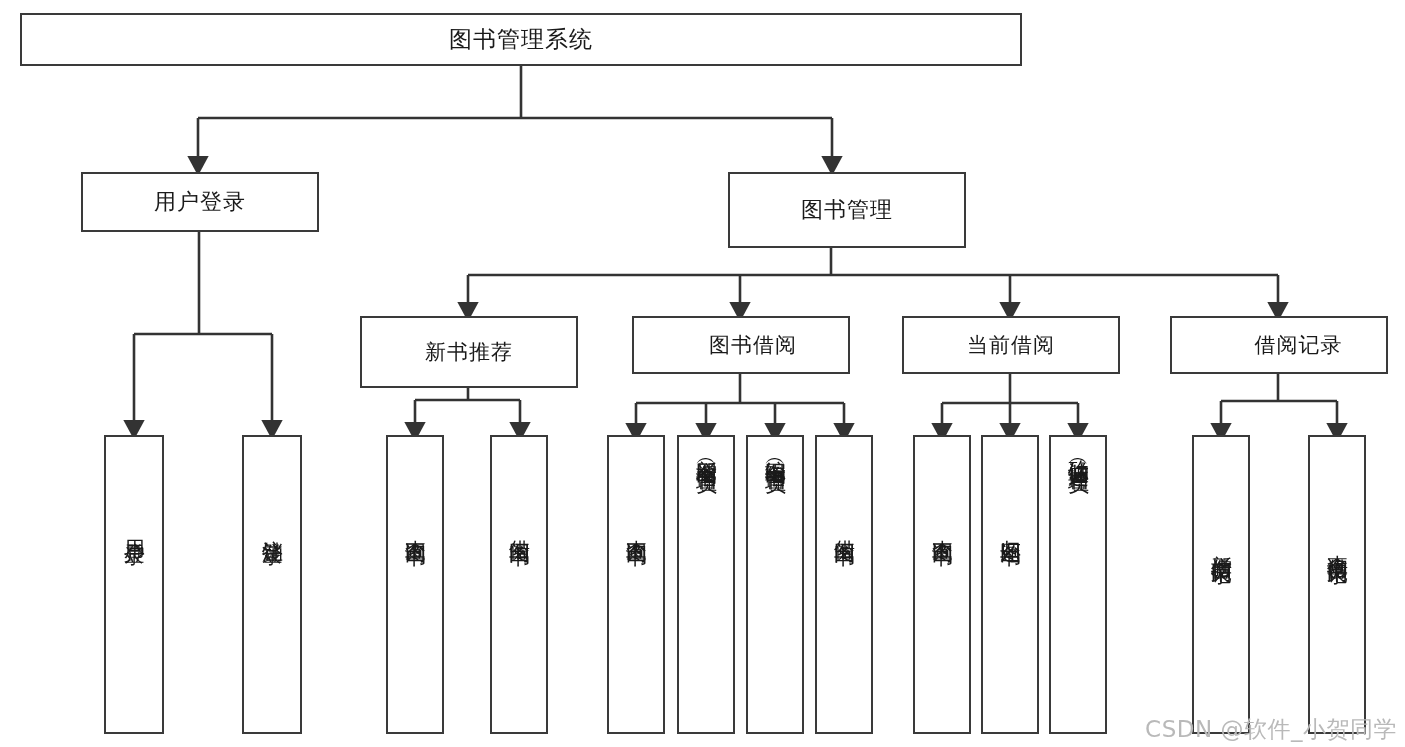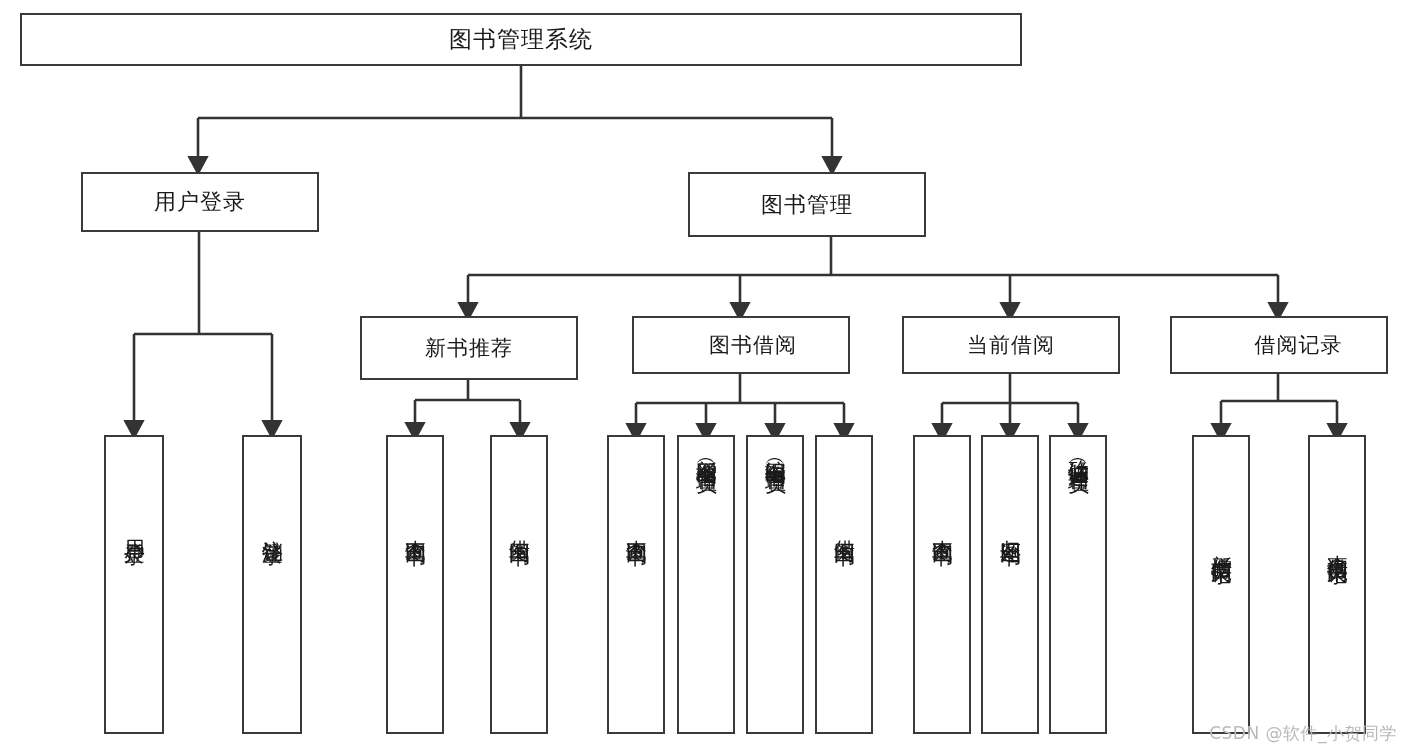--- a/index.html
+++ b/index.html
@@ -63,21 +63,21 @@
   .node.leaf.mid .label {
     margin-top: 80px;
   }
   .node.leaf.midshort .label {
     margin-top: 95px;
   }
   .watermark {
     position: absolute;
     right: 8px;
     bottom: 2px;
-    font-size: 17px;
+    font-size: 23px;
     color: #b9b9b9;
     letter-spacing: 0.5px;
     white-space: nowrap;
   }
 </style>
 </head>
 <body>
 
 <div id="diagram-root">
 
@@ -132,25 +132,25 @@
   </svg>
 
   <div class="node level0" style="left:20px; top:13px; width:1002px; height:53px;">
     <span class="label">图书管理系统</span>
   </div>
 
   <div class="node level1" style="left:81px; top:172px; width:238px; height:60px;">
     <span class="label">用户登录</span>
   </div>
 
-  <div class="node level1" style="left:688px; top:172px; width:238px; height:65px;">
+  <div class="node level1" style="left:728px; top:172px; width:238px; height:76px;">
     <span class="label">图书管理</span>
   </div>
 
-  <div class="node level2" style="left:360px; top:316px; width:218px; height:64px;">
+  <div class="node level2" style="left:360px; top:316px; width:218px; height:72px;">
     <span class="label">新书推荐</span>
   </div>
 
   <div class="node level2" style="left:632px; top:316px; width:218px; height:58px;padding-left:24px;">
     <span class="label">图书借阅</span>
   </div>
 
   <div class="node level2" style="left:902px; top:316px; width:218px; height:58px;">
     <span class="label">当前借阅</span>
   </div>

